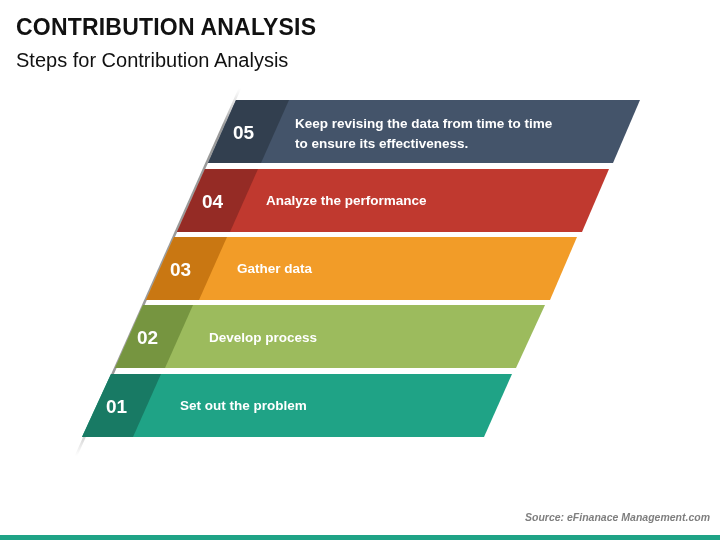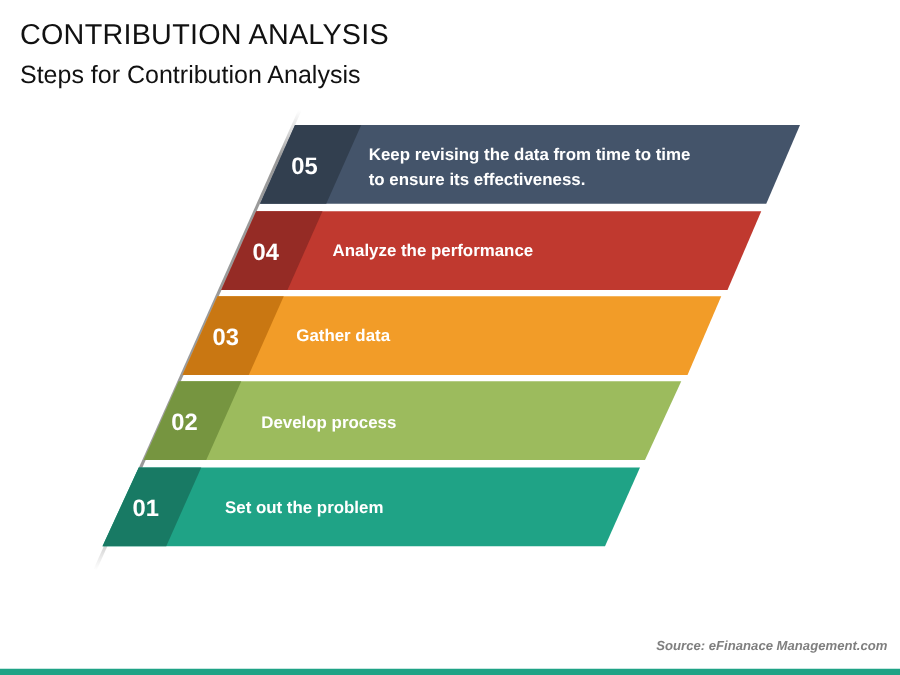--- a/index.html
+++ b/index.html
@@ -1,17 +1,17 @@
 <!DOCTYPE html>
 <html><head>
 <meta charset="utf-8">
 <style>
   html, body { margin:0; padding:0; }
   body { width:720px; height:540px; background:#ffffff; position:relative; overflow:hidden; font-family:"Liberation Sans", sans-serif; }
-  .title { position:absolute; left:16px; top:14px; font-size:23px; font-weight:normal; color:#111; letter-spacing:0.2px; margin:0; }
+  .title { position:absolute; left:16px; top:14px; font-size:23px; font-weight:bold; color:#111; letter-spacing:0.2px; margin:0; }
   .subtitle { position:absolute; left:16px; top:49px; font-size:20px; color:#111; margin:0; }
   svg.diagram { position:absolute; left:0; top:0; }
   .num { fill:#fff; font-family:"Liberation Sans", sans-serif; font-weight:bold; font-size:19px; }
   .lbl { fill:#fff; font-family:"Liberation Sans", sans-serif; font-weight:bold; font-size:13.5px; }
   .source { position:absolute; right:10px; top:511px; font-size:10.5px; font-style:italic; font-weight:bold; color:#7f7f7f;text-align:center; }
   .bottom-bar { position:absolute; left:0; bottom:0; width:720px; height:5px; background:#1fa386; }
 </style>
 </head>
 <body>
 

